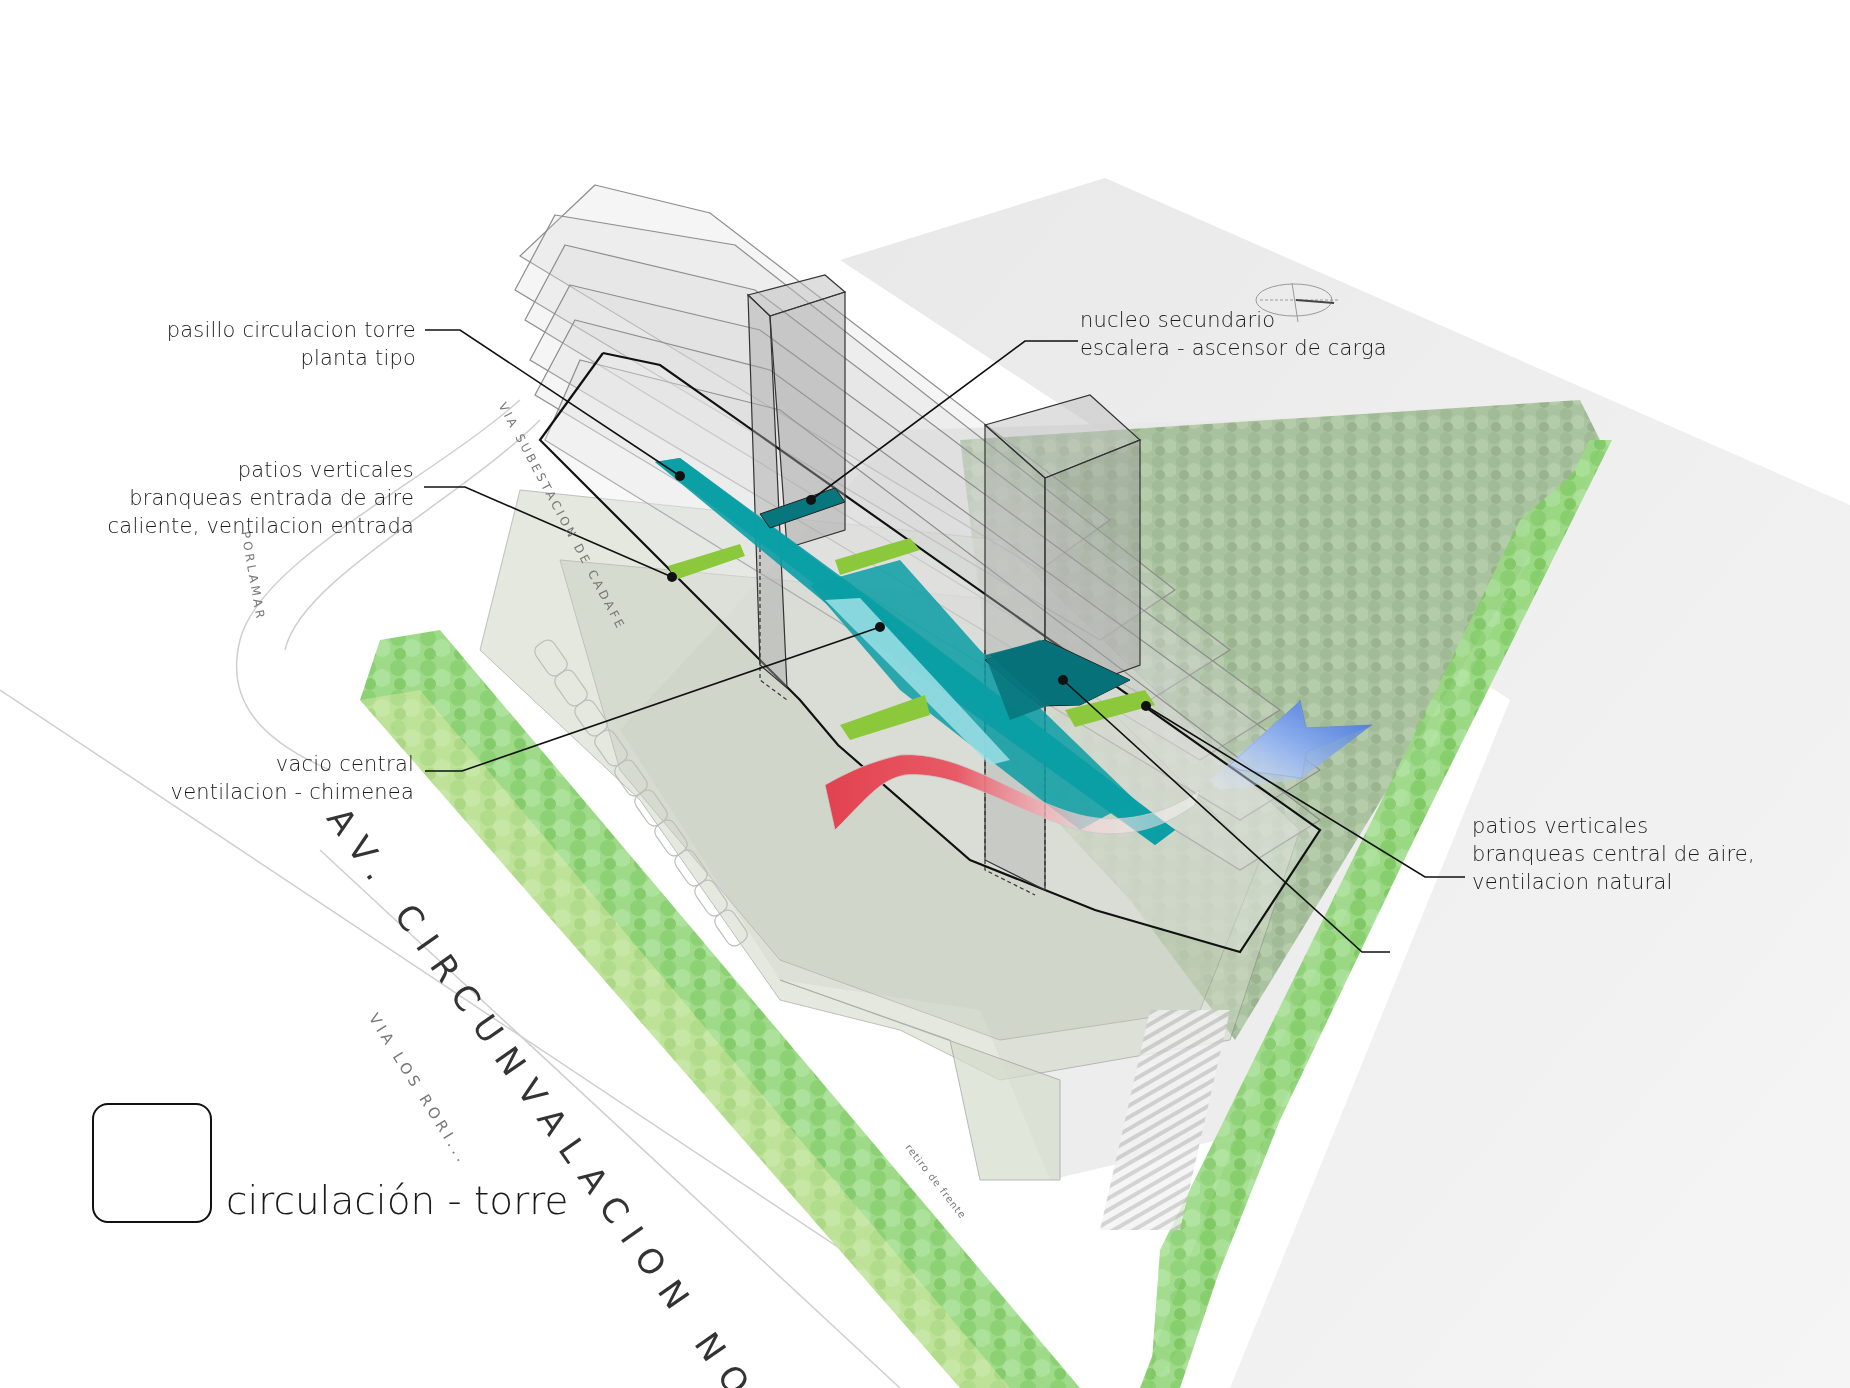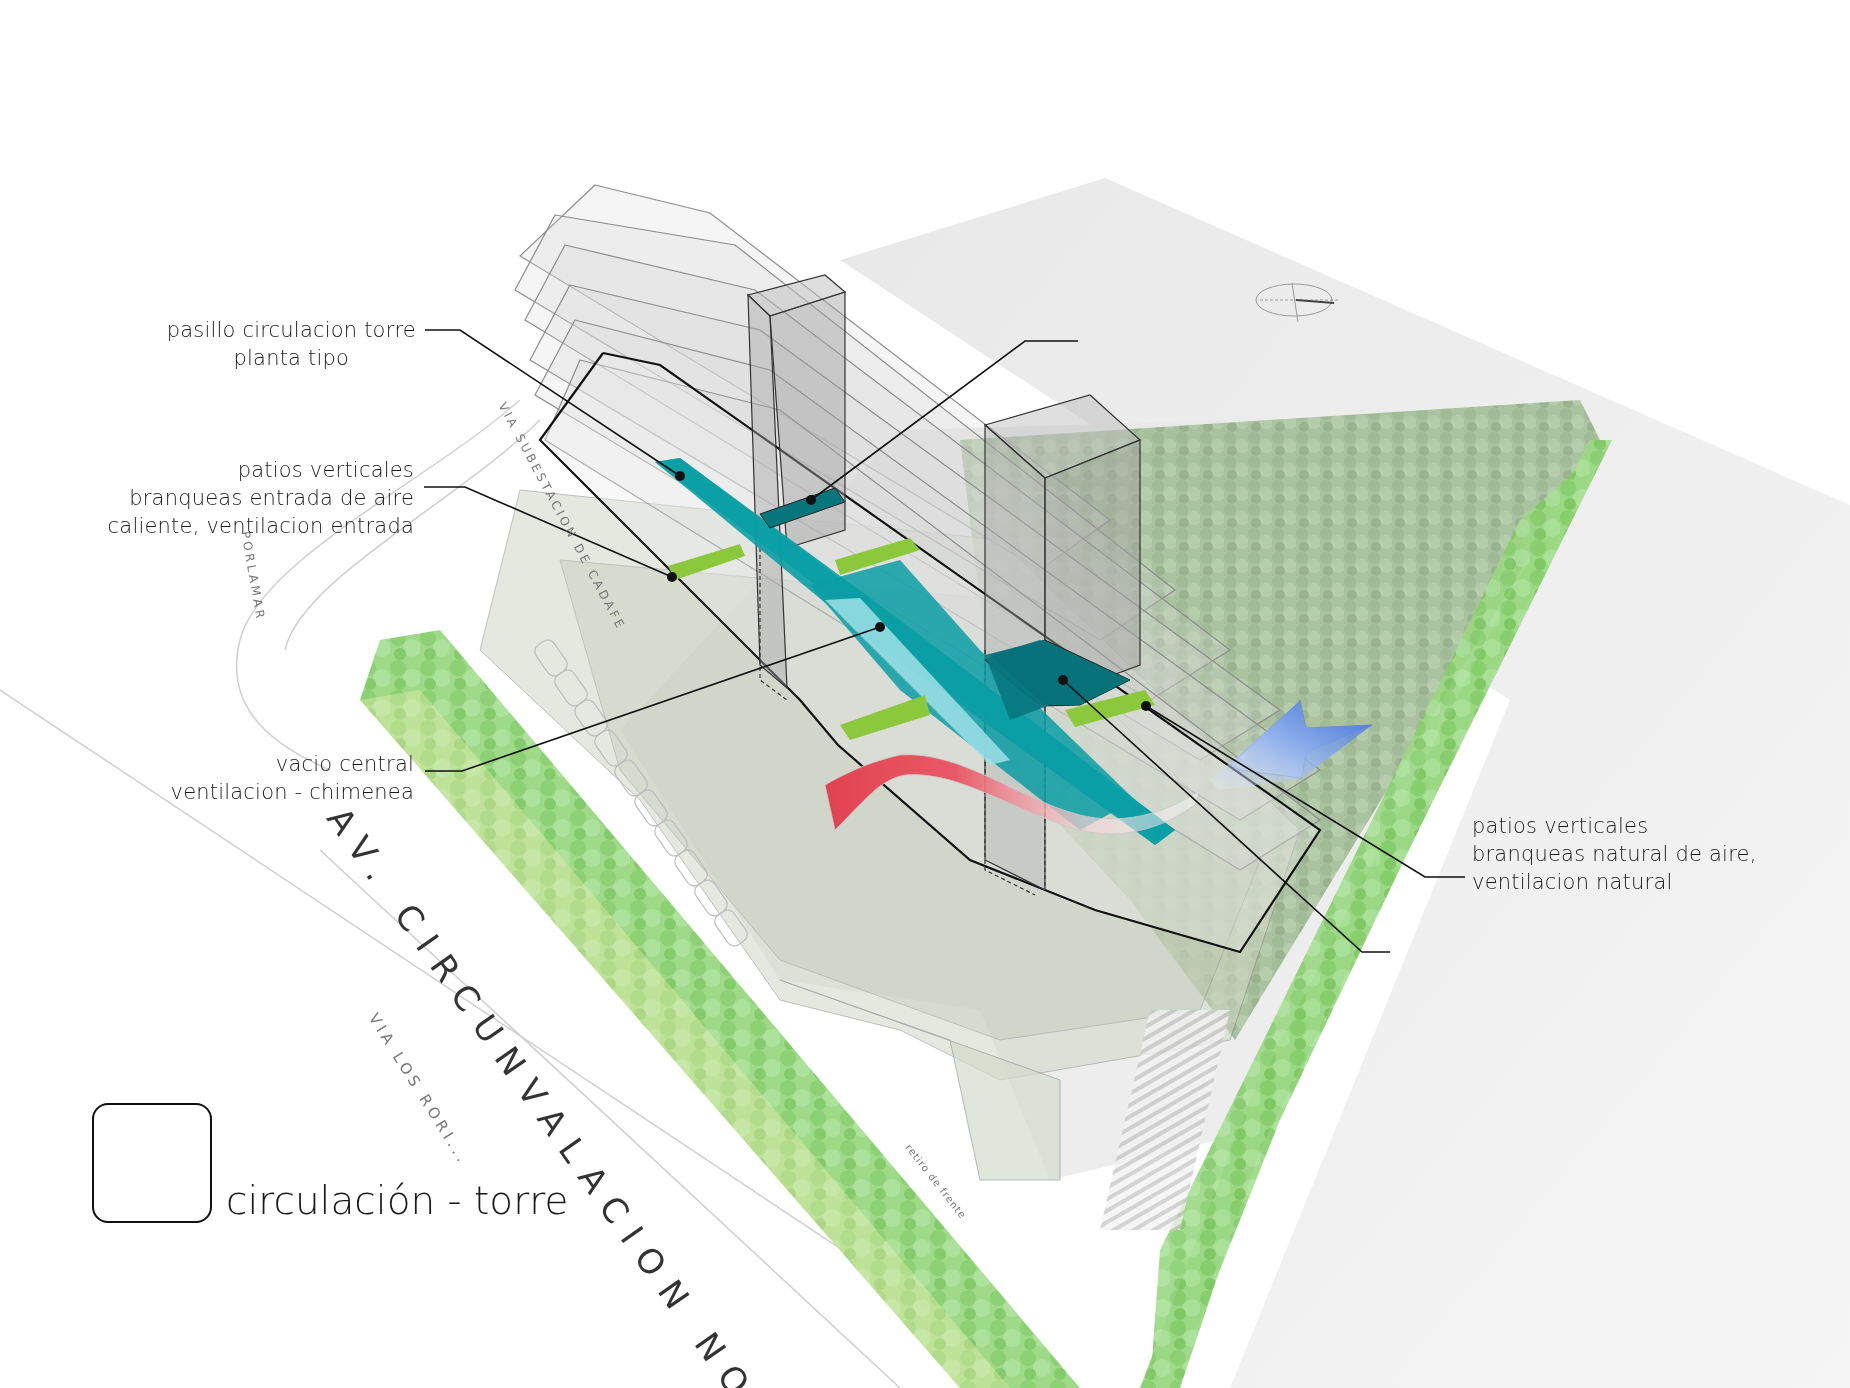--- a/index.html
+++ b/index.html
@@ -201,40 +201,44 @@
       <line x1="110" y1="1210" x2="195" y2="1210"></line>
     </g>
   </svg>
 
   <div class="street main">AV. CIRCUNVALACION NORTE</div>
   <div class="street minor" style="left:380px;top:1010px;transform:rotate(58deg);">VIA LOS RORI...</div>
   <div class="street minor" style="left:508px;top:400px;transform:rotate(62deg);font-size:12px;letter-spacing:3px;">VIA SUBESTACION DE CADAFE</div>
   <div class="street minor" style="left:252px;top:530px;transform:rotate(80deg);font-size:12px;letter-spacing:3px;">PORLAMAR</div>
   <div class="street minor" style="left:912px;top:1142px;transform:rotate(52deg);font-size:10px;letter-spacing:1px;">retiro de frente</div>
 
-  <div class="label right" style="right:1434px;top:316px;text-align:center;">
+  <div class="label right" style="right:1434px;top:316px;">
     <div>pasillo circulacion torre</div>
     <div>planta tipo</div>
   </div>
 
   <div class="label right" style="right:1436px;top:456px;">
     <div>patios verticales</div>
     <div>branqueas entrada de aire</div>
     <div>caliente, ventilacion entrada</div>
   </div>
 
   <div class="label right" style="right:1436px;top:750px;">
     <div>vacio central</div>
     <div>ventilacion - chimenea</div>
   </div>
 
+  <div class="label" style="left:1080px;top:306px;">
+    <div>nucleo secundario</div>
+    <div>escalera - ascensor de carga</div>
+  </div>
 
   <div class="label" style="left:1472px;top:812px;">
     <div>patios verticales</div>
-    <div>branqueas natural de aire,</div>
+    <div>branqueas central de aire,</div>
     <div>ventilacion natural</div>
   </div>
 
 
   <div class="legend-box"></div>
   <div class="legend-text">circulación - torre</div>
 
 </div>
 
 </body></html>

